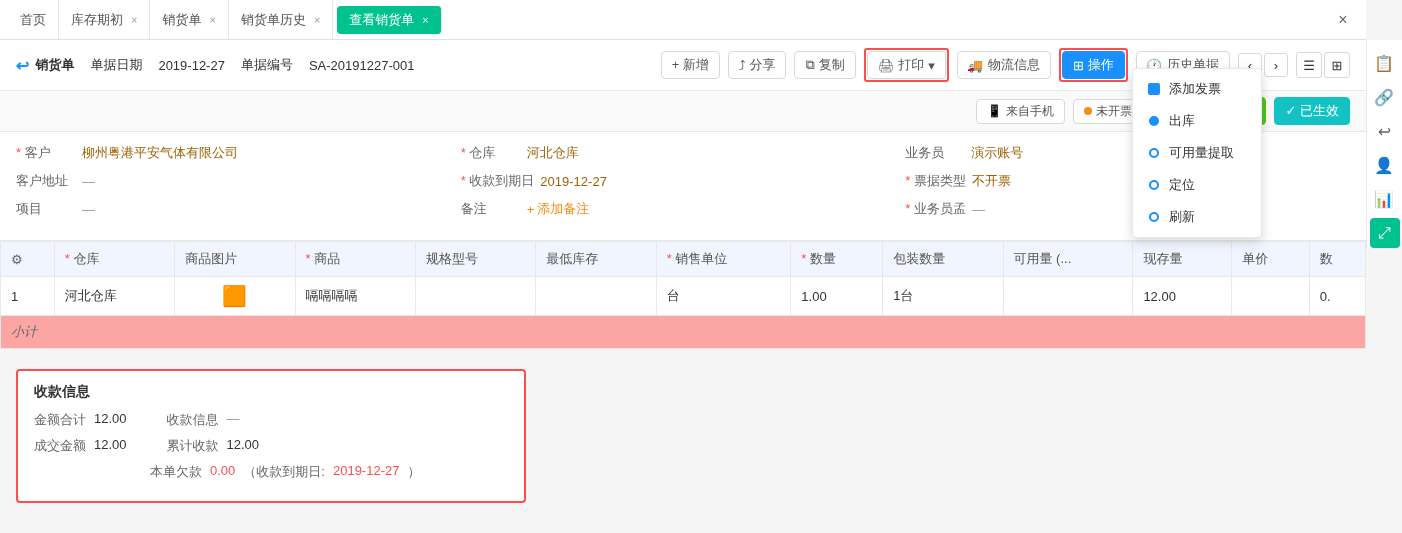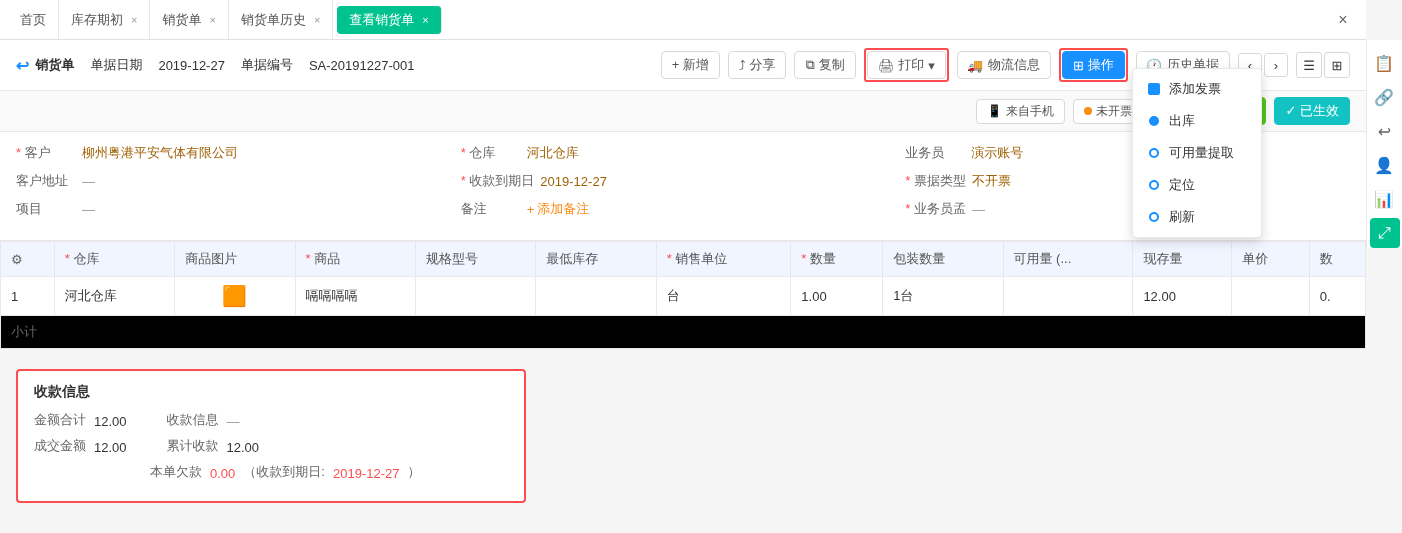--- a/index.html
+++ b/index.html
@@ -72,31 +72,31 @@
 
     
     .table-container { background: #fff; margin: 0; overflow-x: auto; }
     table { width: 100%; border-collapse: collapse; font-size: 13px; }
     thead tr { background: #f0f5ff; }
     th {
       padding: 8px 10px; text-align: left; border: 1px solid #e8e8e8;
       font-weight: normal; color: #555; white-space: nowrap;
     }
     td { padding: 7px 10px; border: 1px solid #e8e8e8; white-space: nowrap; }
-    tr.subtotal td { background: #000000; color: #666; }
+    tr.subtotal td { background: #fca5a5; color: #666; font-style: italic; }
     .gear-icon { color: #666; cursor: pointer; }
 
     
     .payment-box {
       border: 2px solid #ff4d4f; border-radius: 4px; margin: 20px 16px;
       padding: 12px 16px; background: #fff; max-width: 510px;
     }
     .payment-title { font-weight: bold; margin-bottom: 10px; font-size: 14px; }
     .payment-row { display: flex; gap: 40px; margin-bottom: 8px; }
-    .payment-item { display: flex; align-items: flex-end; gap: 8px; }
+    .payment-item { display: flex; align-items: flex-start; gap: 8px; }
     .payment-item-label { color: #666; white-space: nowrap; }
     .payment-item-value { color: #333; }
     .payment-item-value.red { color: #ff4d4f; }
     .payment-item-value.dashes { color: #999; }
 
     
     .dropdown-menu {
       position: absolute; top: 68px; right: 140px; background: #fff;
       border: 1px solid #e8e8e8; border-radius: 4px; box-shadow: 0 4px 12px rgba(0,0,0,0.15);
       z-index: 100; min-width: 130px; padding: 4px 0;

